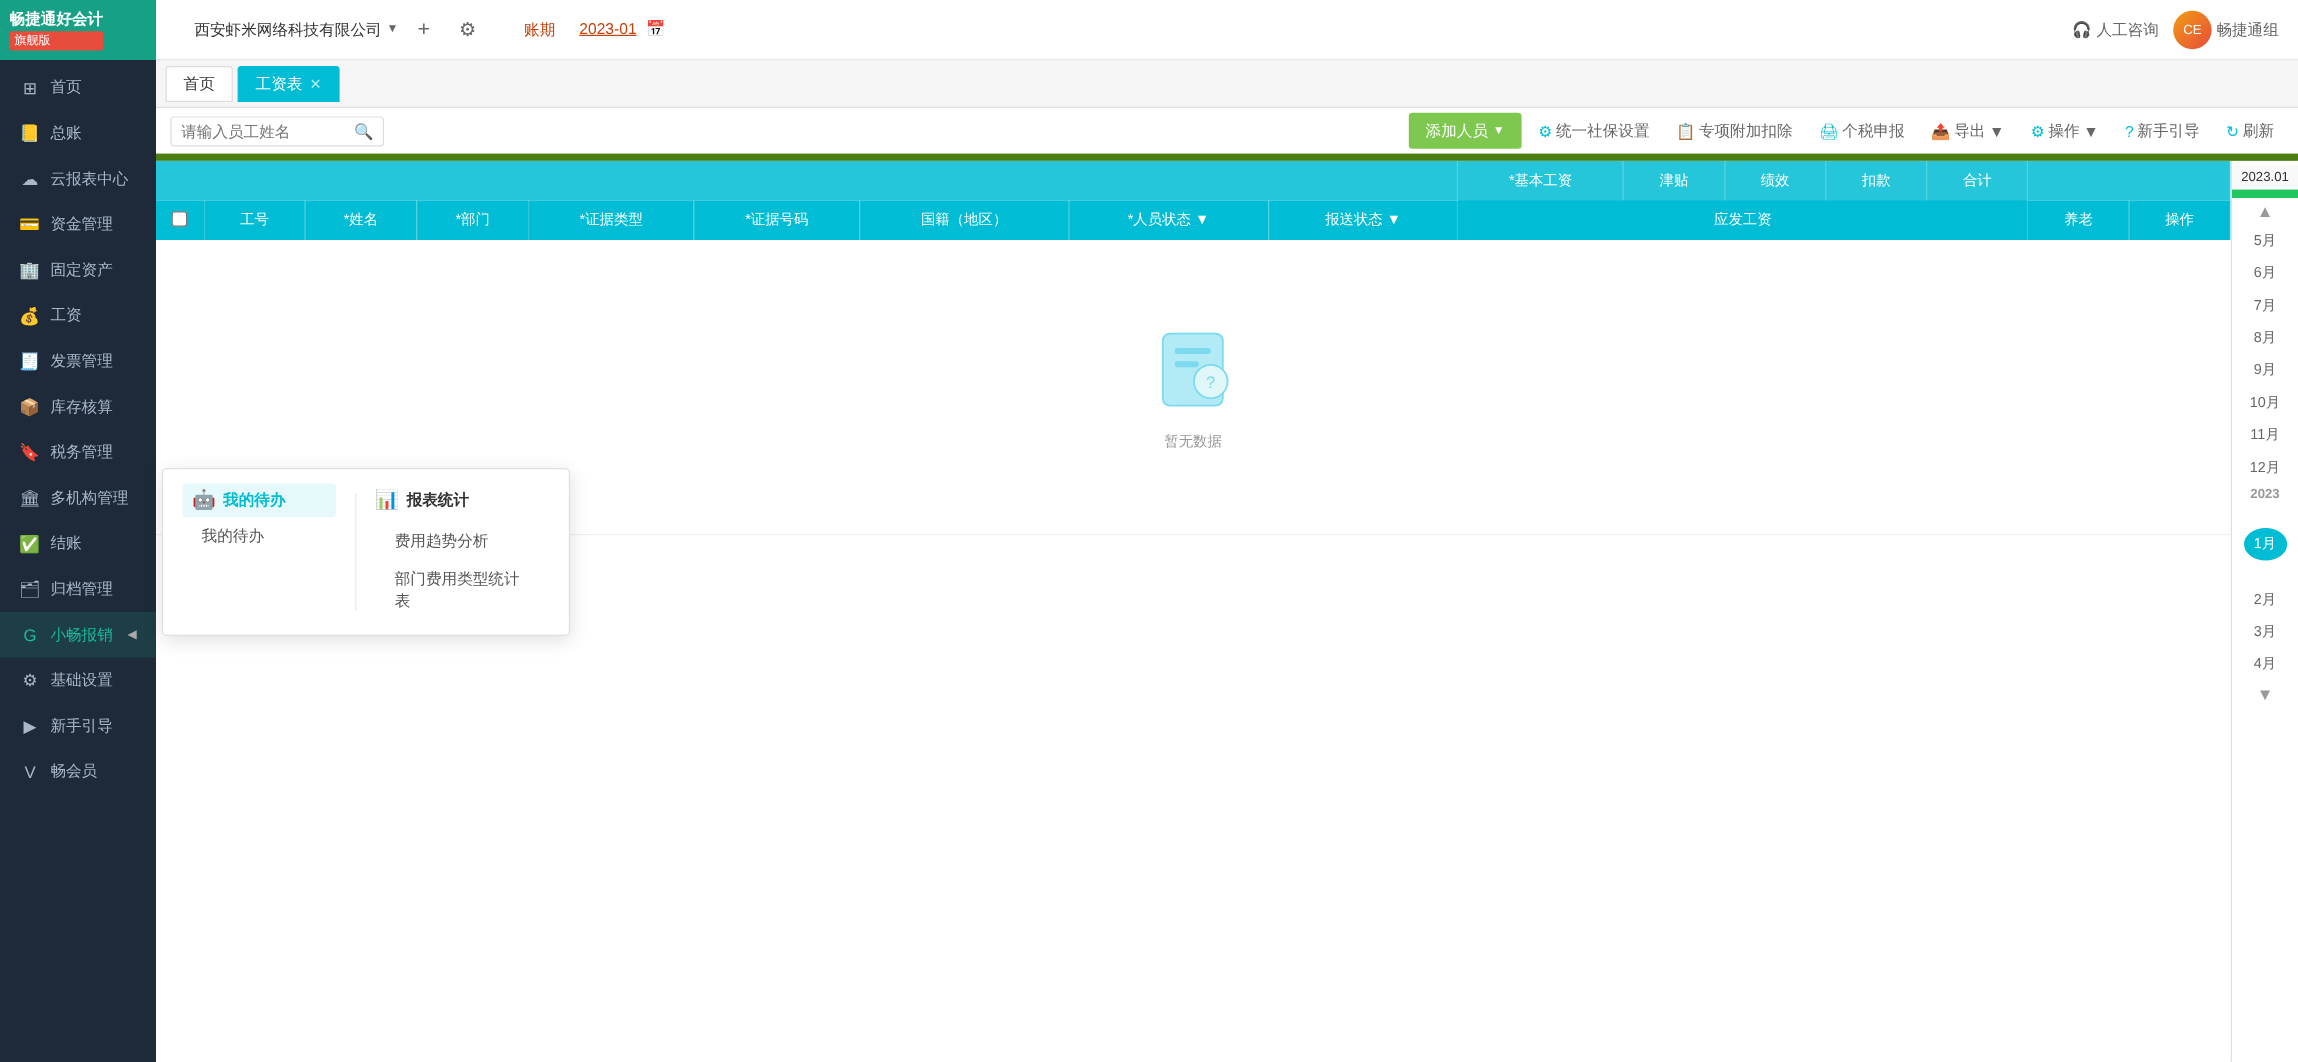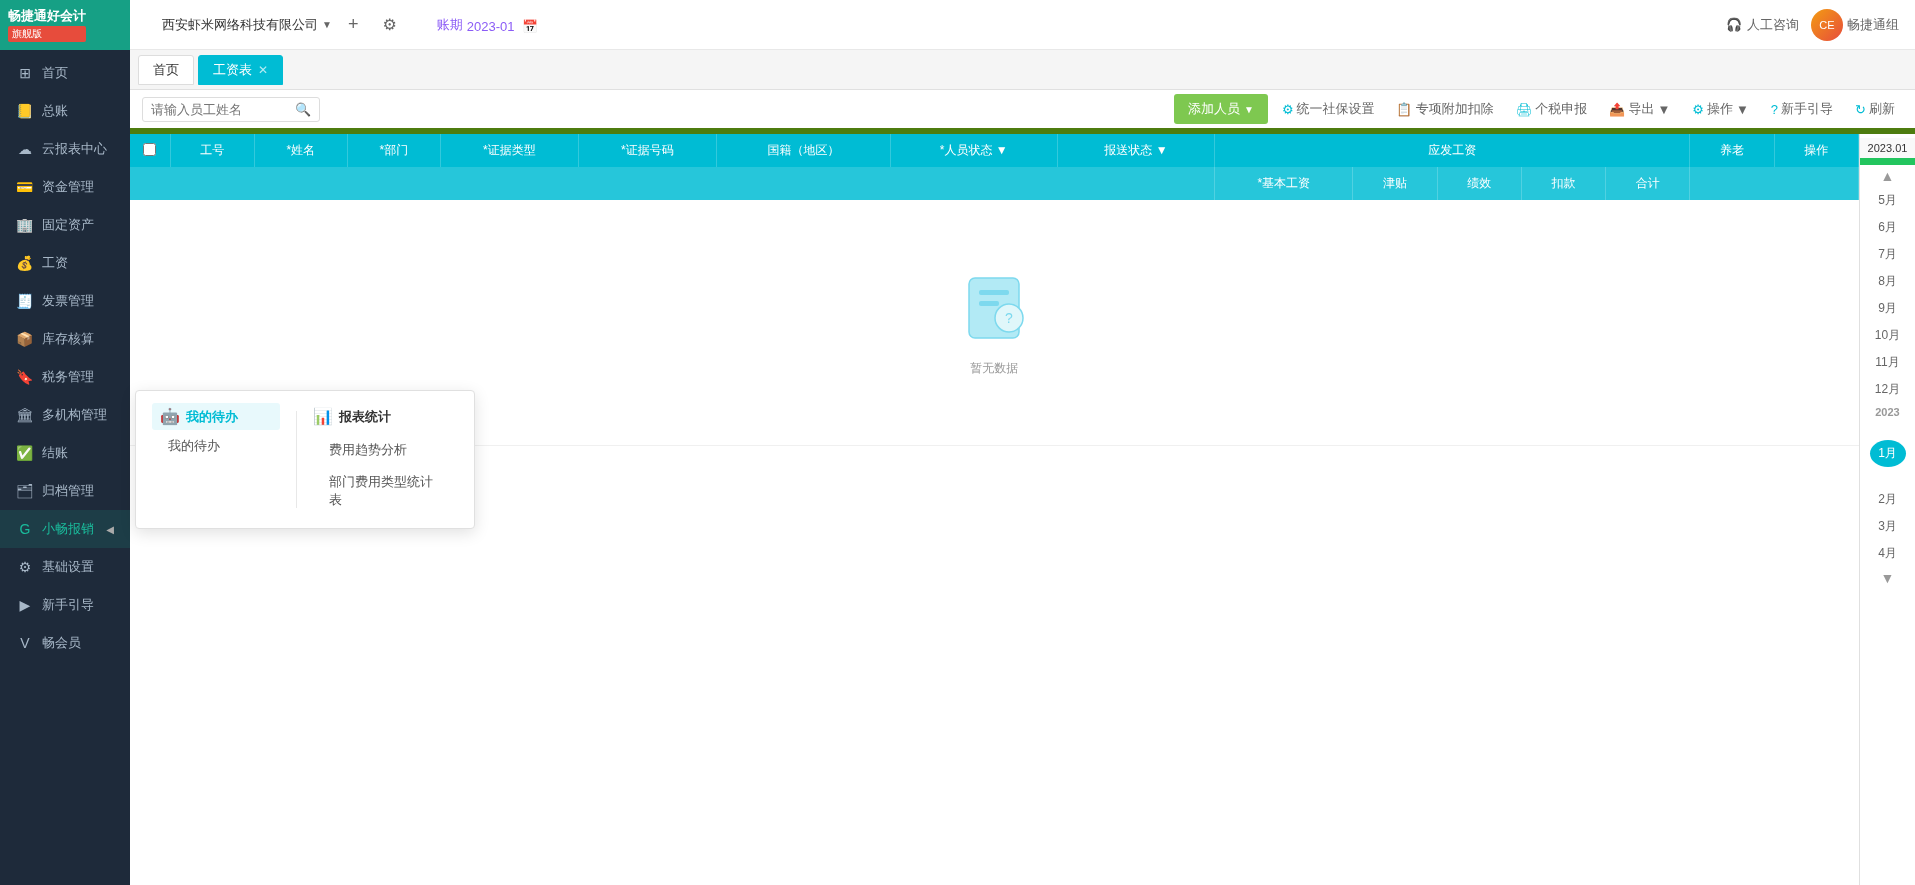--- a/index.html
+++ b/index.html
@@ -35,21 +35,21 @@
       justify-content: space-between;
     }
     .header-left { display: flex; align-items: center; gap: 8px; }
     .company-selector {
       display: flex; align-items: center; gap: 4px; cursor: pointer;
       color: #333; font-size: 13px; margin-left: 16px;
     }
     .company-name { font-size: 13px; color: #333; }
     .chevron-down { font-size: 10px; color: #666; }
     .header-btn { background: none; border: none; cursor: pointer; color: #666; font-size: 18px; padding: 4px 8px; }
-    .header-period { display: flex; align-items: flex-end; gap: 4px; color: #8b5cf6; font-size: 13px; padding-left: 24px; }
+    .header-period { display: flex; align-items: flex-start; gap: 4px; color: #c2410c; font-size: 13px; padding-left: 24px; }
     .header-right { display: flex; align-items: center; gap: 12px; }
     .header-right-item { display: flex; align-items: center; gap: 4px; cursor: pointer; color: #666; font-size: 13px; }
     .user-avatar { width: 32px; height: 32px; border-radius: 50%; background: linear-gradient(135deg, #f39c12, #e74c3c); display: flex; align-items: center; justify-content: center; color: #fff; font-size: 11px; }
 
     
     .tabs-bar {
       position: fixed; left: 130px; top: 50px; right: 0; height: 40px;
       background: #f5f5f5; border-bottom: 1px solid #e0e0e0;
       display: flex; align-items: center; padding: 0 8px; gap: 4px; z-index: 98;
     }
@@ -255,21 +255,21 @@
 <div class="header">
   <div class="header-left">
     <div class="company-selector">
       <span class="company-name">西安虾米网络科技有限公司</span>
       <span class="chevron-down">▼</span>
     </div>
     <button class="header-btn">+</button>
     <button class="header-btn" style="font-size:16px;">⚙</button>
     <div class="header-period">
       <span>账期</span>
-      <span style="margin-left:0;">2023-01</span>
+      <span style="margin-left:16px;text-decoration:underline;">2023-01</span>
       <span style="cursor:pointer;margin-left:4px;">📅</span>
     </div>
   </div>
   <div class="header-right">
     <div class="header-right-item">
       <span>🎧</span>
       <span>人工咨询</span>
     </div>
     <div class="header-right-item">
       <div class="user-avatar">CE</div>
@@ -330,49 +330,49 @@
       <span class="t-icon">↻</span>
       <span>刷新</span>
     </div>
   </div>
 </div>
 
 <div class="main-content" style="right: 56px;">
   <div class="table-wrapper">
     <table>
       <thead>
+        <tr style="background:#26c6da;">
+          <th colspan="9"></th>
+          <th class="sub-header">*基本工资</th>
+          <th class="sub-header">津贴</th>
+          <th class="sub-header">绩效</th>
+          <th class="sub-header">扣款</th>
+          <th class="sub-header">合计</th>
+          <th colspan="2"></th>
+        </tr>
         <tr>
           <th class="check-col">
             <input type="checkbox" style="">
           </th>
           <th>工号</th>
           <th>*姓名</th>
           <th>*部门</th>
           <th>*证据类型</th>
           <th>*证据号码</th>
           <th>国籍（地区）</th>
           <th>
             *人员状态 <span style="cursor:pointer;">▼</span>
           </th>
           <th>
             报送状态 <span style="cursor:pointer;">▼</span>
           </th>
           <th colspan="5" class="th-group">应发工资</th>
           <th>养老</th>
           <th>操作</th>
         </tr>
-        <tr style="background:#26c6da;">
-          <th colspan="9"></th>
-          <th class="sub-header">*基本工资</th>
-          <th class="sub-header">津贴</th>
-          <th class="sub-header">绩效</th>
-          <th class="sub-header">扣款</th>
-          <th class="sub-header">合计</th>
-          <th colspan="2"></th>
-        </tr>
       </thead>
       <tbody>
         <tr>
           <td colspan="16">
             <div class="empty-state">
               <svg class="empty-icon" viewBox="0 0 80 80">
                 <rect x="15" y="10" width="50" height="60" rx="6" fill="#b2eaf5" stroke="#7dd9ee" stroke-width="1.5"></rect>
                 <rect x="25" y="22" width="30" height="5" rx="2" fill="#7dd9ee"></rect>
                 <rect x="25" y="33" width="20" height="5" rx="2" fill="#7dd9ee"></rect>
                 <circle cx="55" cy="50" r="14" fill="#e0f7fa" stroke="#7dd9ee" stroke-width="1.5"></circle>

